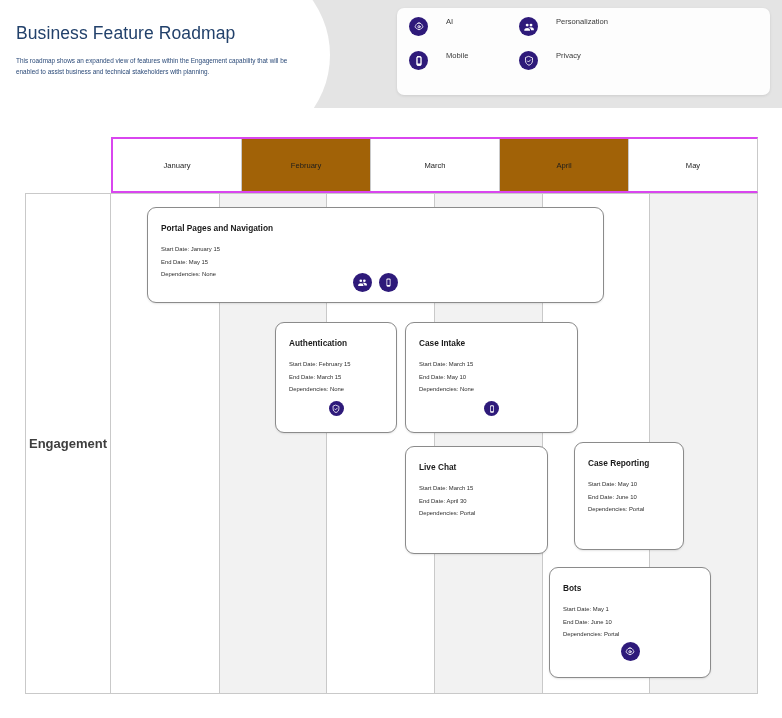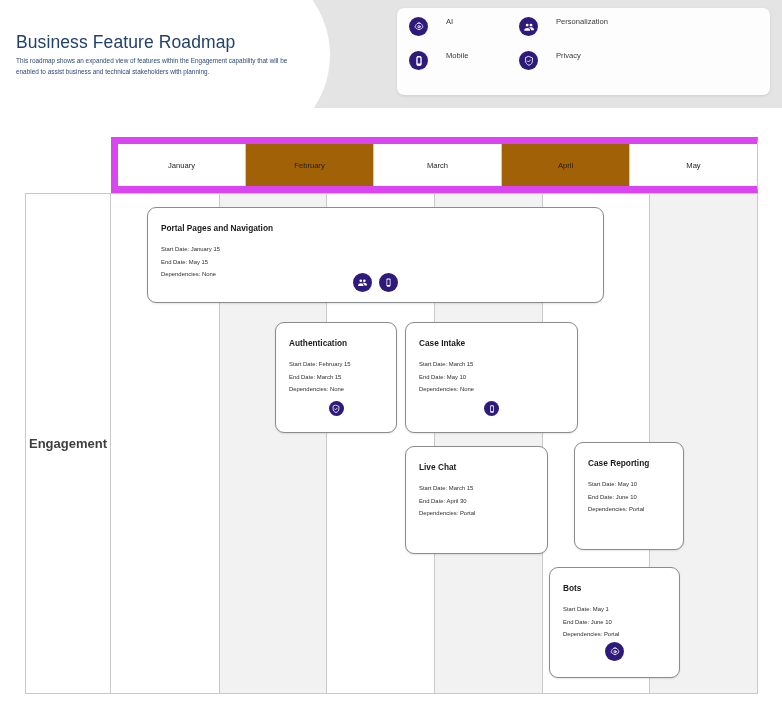--- a/index.html
+++ b/index.html
@@ -23,21 +23,21 @@
     background: #ffffff;
     border-top-right-radius: 190px;
     border-bottom-right-radius: 190px;
   }
   .banner-left-fill {
     position: absolute; left: 0; top: 0; width: 40px; height: 108px;
     background:#ffffff;
   }
 
   .title {
-    position: absolute; left: 16px; top: 32px;
+    position: absolute; left: 16px; top: 23px;
     font-size: 17.5px; font-weight: 400; color: #22416b;
     letter-spacing: .1px; white-space: nowrap;
   }
   .subtitle {
     position: absolute; left: 16px; top: 56px; width: 280px;
     font-size: 6.4px; line-height: 10.5px; color: #2b4a78;
   }
 
   
   .legend {
@@ -65,21 +65,21 @@
     flex: 0 0 auto;
   }
   .badge svg { display: block; }
   .badge.sm { width: 15px; height: 15px; }
 
   
   .months {
     position: absolute; left: 111px; top: 137px;
     width: 647px; height: 56px;
     display: flex;
-    border: 7px solid #d946ef;
+    border: 2px solid #d946ef;
     border-right: 1px solid #c9c9c9;
   }
   .month {
     flex: 1 1 0;
     border-right: 1px solid #c9c9c9;
     display: flex; align-items: center; justify-content: center;
     font-size: 7.6px; color: #1d1d1d;
   }
   .month:last-child { border-right: none; }
   .month.alt { background: #a16207; }
@@ -286,21 +286,21 @@
 
     <div class="card" style="left:574px; top:442px; width:110px; height:108px;padding-left:18px;">
       <div class="card-title">Case Reporting</div>
       <div class="card-meta">
         <div>Start Date:  May 10</div>
         <div>End Date:   June 10</div>
         <div>Dependencies: Portal</div>
       </div>
     </div>
 
-    <div class="card" style="left:549px; top:567px; width:131px; height:111px;">
+    <div class="card" style="left:549px; top:567px; width:162px; height:111px;">
       <div class="card-title">Bots</div>
       <div class="card-meta">
         <div>Start Date:  May 1</div>
         <div>End Date:  June 10</div>
         <div>Dependencies: Portal</div>
       </div>
       <div class="card-icons" style="bottom:16px;">
         <span class="badge">
           <svg width="12" height="12" viewBox="0 0 24 24" fill="none" stroke="#ffffff" stroke-width="1.7" stroke-linecap="round" stroke-linejoin="round">
             <path d="M12 4c3.2 0 5.6 2 6.2 4.6.9.5 1.5 1.5 1.5 2.7 0 1.7-1.3 3.1-3 3.2-.9 1.8-2.7 2.9-4.7 2.9s-3.8-1.1-4.7-2.9c-1.7-.1-3-1.5-3-3.2 0-1.2.6-2.2 1.5-2.7C6.4 6 8.8 4 12 4z"></path>

